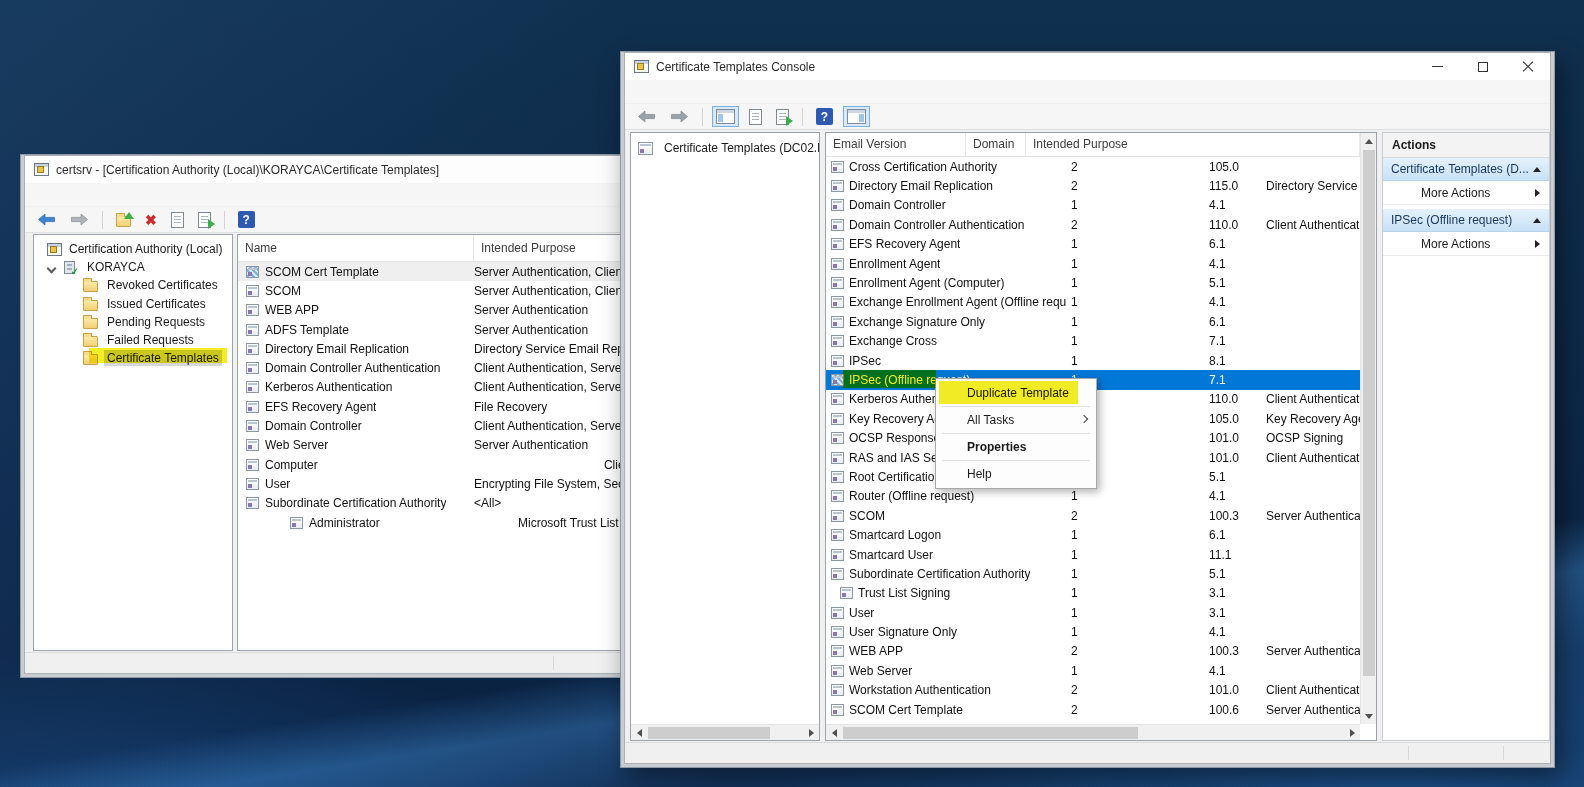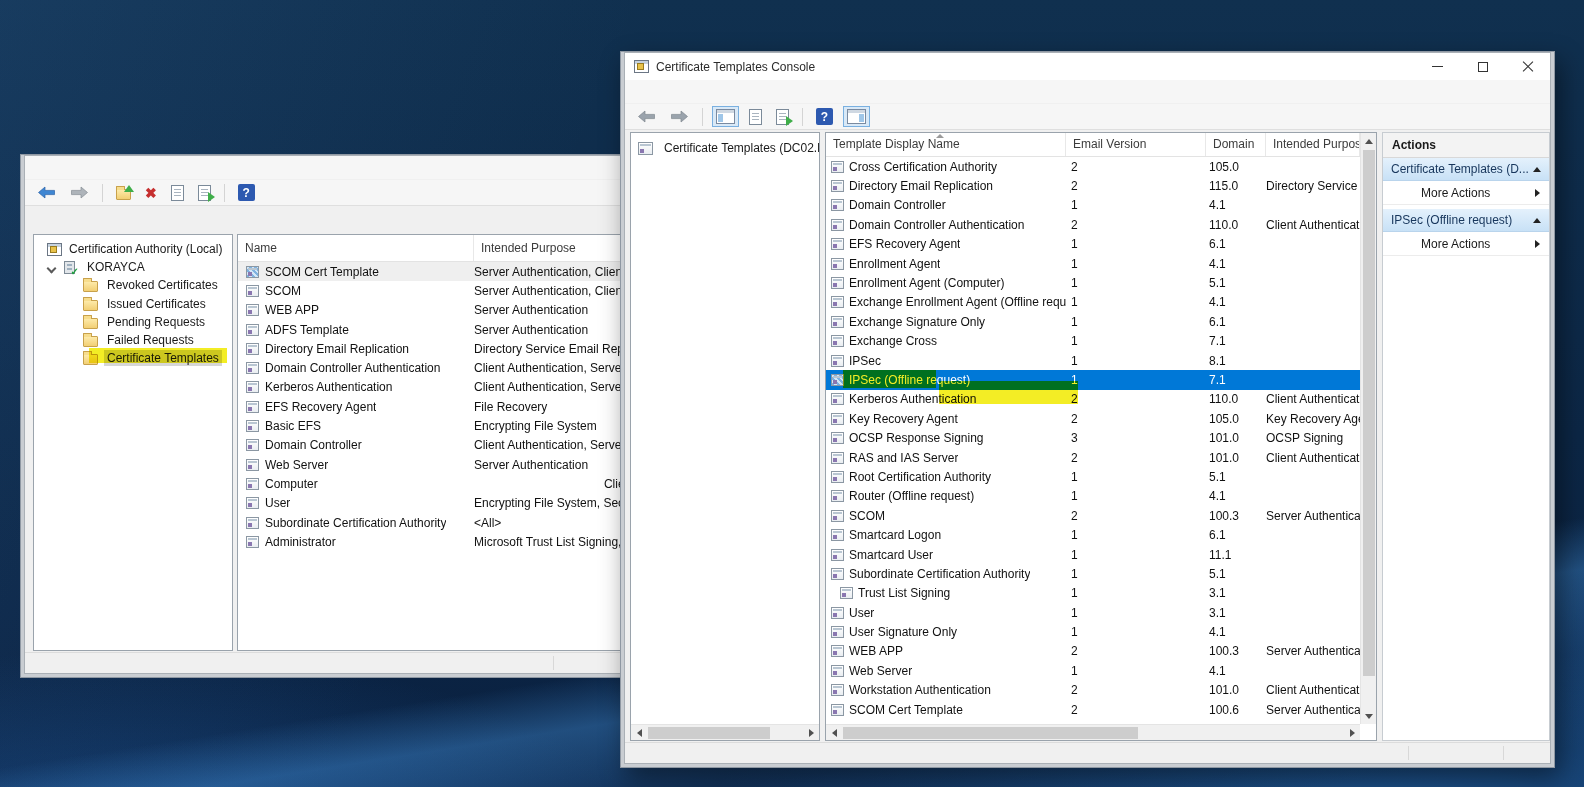--- a/index.html
+++ b/index.html
@@ -120,20 +120,24 @@
 
   .nowrap { white-space:nowrap; }
 </style>
 </head>
 <body>
 
 <div id="desktop">
 
   <div class="win-frame" style="left:20px; top:154px; width:948px; height:524px; z-index:1;">
     <div class="win">
+      <div class="titlebar" style="background:#fdfdfd;">
+        <span class="icon con"></span>
+        <span class="title">certsrv - [Certification Authority (Local)\KORAYCA\Certificate Templates]</span>
+      </div>
       <div class="menubar">
 
       <span class="mi"></span>
           <span class="mi"></span>
           <span class="mi"></span>
           <span class="mi"></span>
         </div>
       <div class="toolbar">
         <span class="tbtn">
           <svg class="arr" viewBox="0 0 19 13">
@@ -260,27 +264,20 @@
             <div class="lv-row" style="height:19.3px;">
               <div class="cell sel-icon-holder" style="width:236px; display:flex; align-items:center; padding-left:8px;">
                 <span class="icon crt"></span>
                 <span style="margin-left:6px; overflow:hidden; white-space:nowrap;">EFS Recovery Agent</span>
               </div>
               <div class="cell" style="flex:1;">File Recovery</div>
             </div>
             <div class="lv-row" style="height:19.3px;">
               <div class="cell sel-icon-holder" style="width:236px; display:flex; align-items:center; padding-left:8px;">
                 <span class="icon crt"></span>
-                <span style="margin-left:6px; overflow:hidden; white-space:nowrap;">Basic EFS</span>
-              </div>
-              <div class="cell" style="flex:1;">Encrypting File System</div>
-            </div>
-            <div class="lv-row" style="height:19.3px;">
-              <div class="cell sel-icon-holder" style="width:236px; display:flex; align-items:center; padding-left:8px;">
-                <span class="icon crt"></span>
                 <span style="margin-left:6px; overflow:hidden; white-space:nowrap;">Domain Controller</span>
               </div>
               <div class="cell" style="flex:1;">Client Authentication, Server Authentication</div>
             </div>
             <div class="lv-row" style="height:19.3px;">
               <div class="cell sel-icon-holder" style="width:236px; display:flex; align-items:center; padding-left:8px;">
                 <span class="icon crt"></span>
                 <span style="margin-left:6px; overflow:hidden; white-space:nowrap;">Web Server</span>
               </div>
               <div class="cell" style="flex:1;">Server Authentication</div>
@@ -300,21 +297,21 @@
               <div class="cell" style="flex:1;">Encrypting File System, Secure Email</div>
             </div>
             <div class="lv-row" style="height:19.3px;">
               <div class="cell sel-icon-holder" style="width:236px; display:flex; align-items:center; padding-left:8px;">
                 <span class="icon crt"></span>
                 <span style="margin-left:6px; overflow:hidden; white-space:nowrap;">Subordinate Certification Authority</span>
               </div>
               <div class="cell" style="flex:1;">&lt;All&gt;</div>
             </div>
             <div class="lv-row" style="height:19.3px;">
-              <div class="cell sel-icon-holder" style="width:236px; display:flex; align-items:center; padding-left:8px;">
+              <div class="cell sel-icon-holder" style="width:236px; display:flex; align-items:center; padding-left:8px;margin-left:44px;">
                 <span class="icon crt"></span>
                 <span style="margin-left:6px; overflow:hidden; white-space:nowrap;">Administrator</span>
               </div>
               <div class="cell" style="flex:1;">Microsoft Trust List Signing, Encrypting File System</div>
             </div>
           </div>
       </div>
 
       <div class="statusbar">
         <span class="sdiv" style="left:528px;"></span>
@@ -389,24 +386,20 @@
               </span>
             <span class="thumb" style="left:17px; top:2px; height:12px; width:122px;"></span>
             <span class="sbtn" style="right:0; top:0;">
                 <span class="t-rt"></span>
               </span>
           </div>
         </div>
 
         <div class="pane" style="left:200px; top:1px; width:552px; bottom:1px;">
           <div class="lv-header" style="height:24px; margin-right:16px;">
-            <div class="hc" style="width:240px;">
-              <span class="sortmark"></span>
-              <span>Template Display Name</span>
-            </div>
             <div class="hc" style="width:140px;">Email Version</div>
             <div class="hc" style="width:60px;">Domain</div>
             <div class="hc" style="flex:1;">Intended Purpose</div>
           </div>
           <div style="margin-right:16px; overflow:hidden;">
 
           <div class="lv-row" style="height:19.4px;">
                 <div class="cell sel-icon-holder" style="width:240px; display:flex; align-items:center; padding-left:5px;">
                   <span class="icon crt"></span>
                   <span style="margin-left:5px; overflow:hidden; white-space:nowrap;">Cross Certification Authority</span>
@@ -710,18 +703,30 @@
         </div>
       </div>
 
       <div class="statusbar">
         <span class="sdiv" style="left:783px;"></span>
         <span class="sdiv" style="left:878px;"></span>
       </div>
     </div>
   </div>
 
+  <div id="ctx-menu">
+    <div class="cmi">Duplicate Template</div>
+    <div class="csep"></div>
+    <div class="cmi">
+      <span>All Tasks</span>
+      <span class="subarr"></span>
+    </div>
+    <div class="csep"></div>
+    <div class="cmi bold">Properties</div>
+    <div class="csep"></div>
+    <div class="cmi">Help</div>
+  </div>
 
   <div class="hl" style="left:89px; top:348px; width:138px; height:15px;"></div>
   <div class="hl" style="left:843px; top:370px; width:93px; height:18px;"></div>
   <div class="hl" style="left:939px; top:381px; width:139px; height:23px;"></div>
 
 </div>
 
 </body></html>

